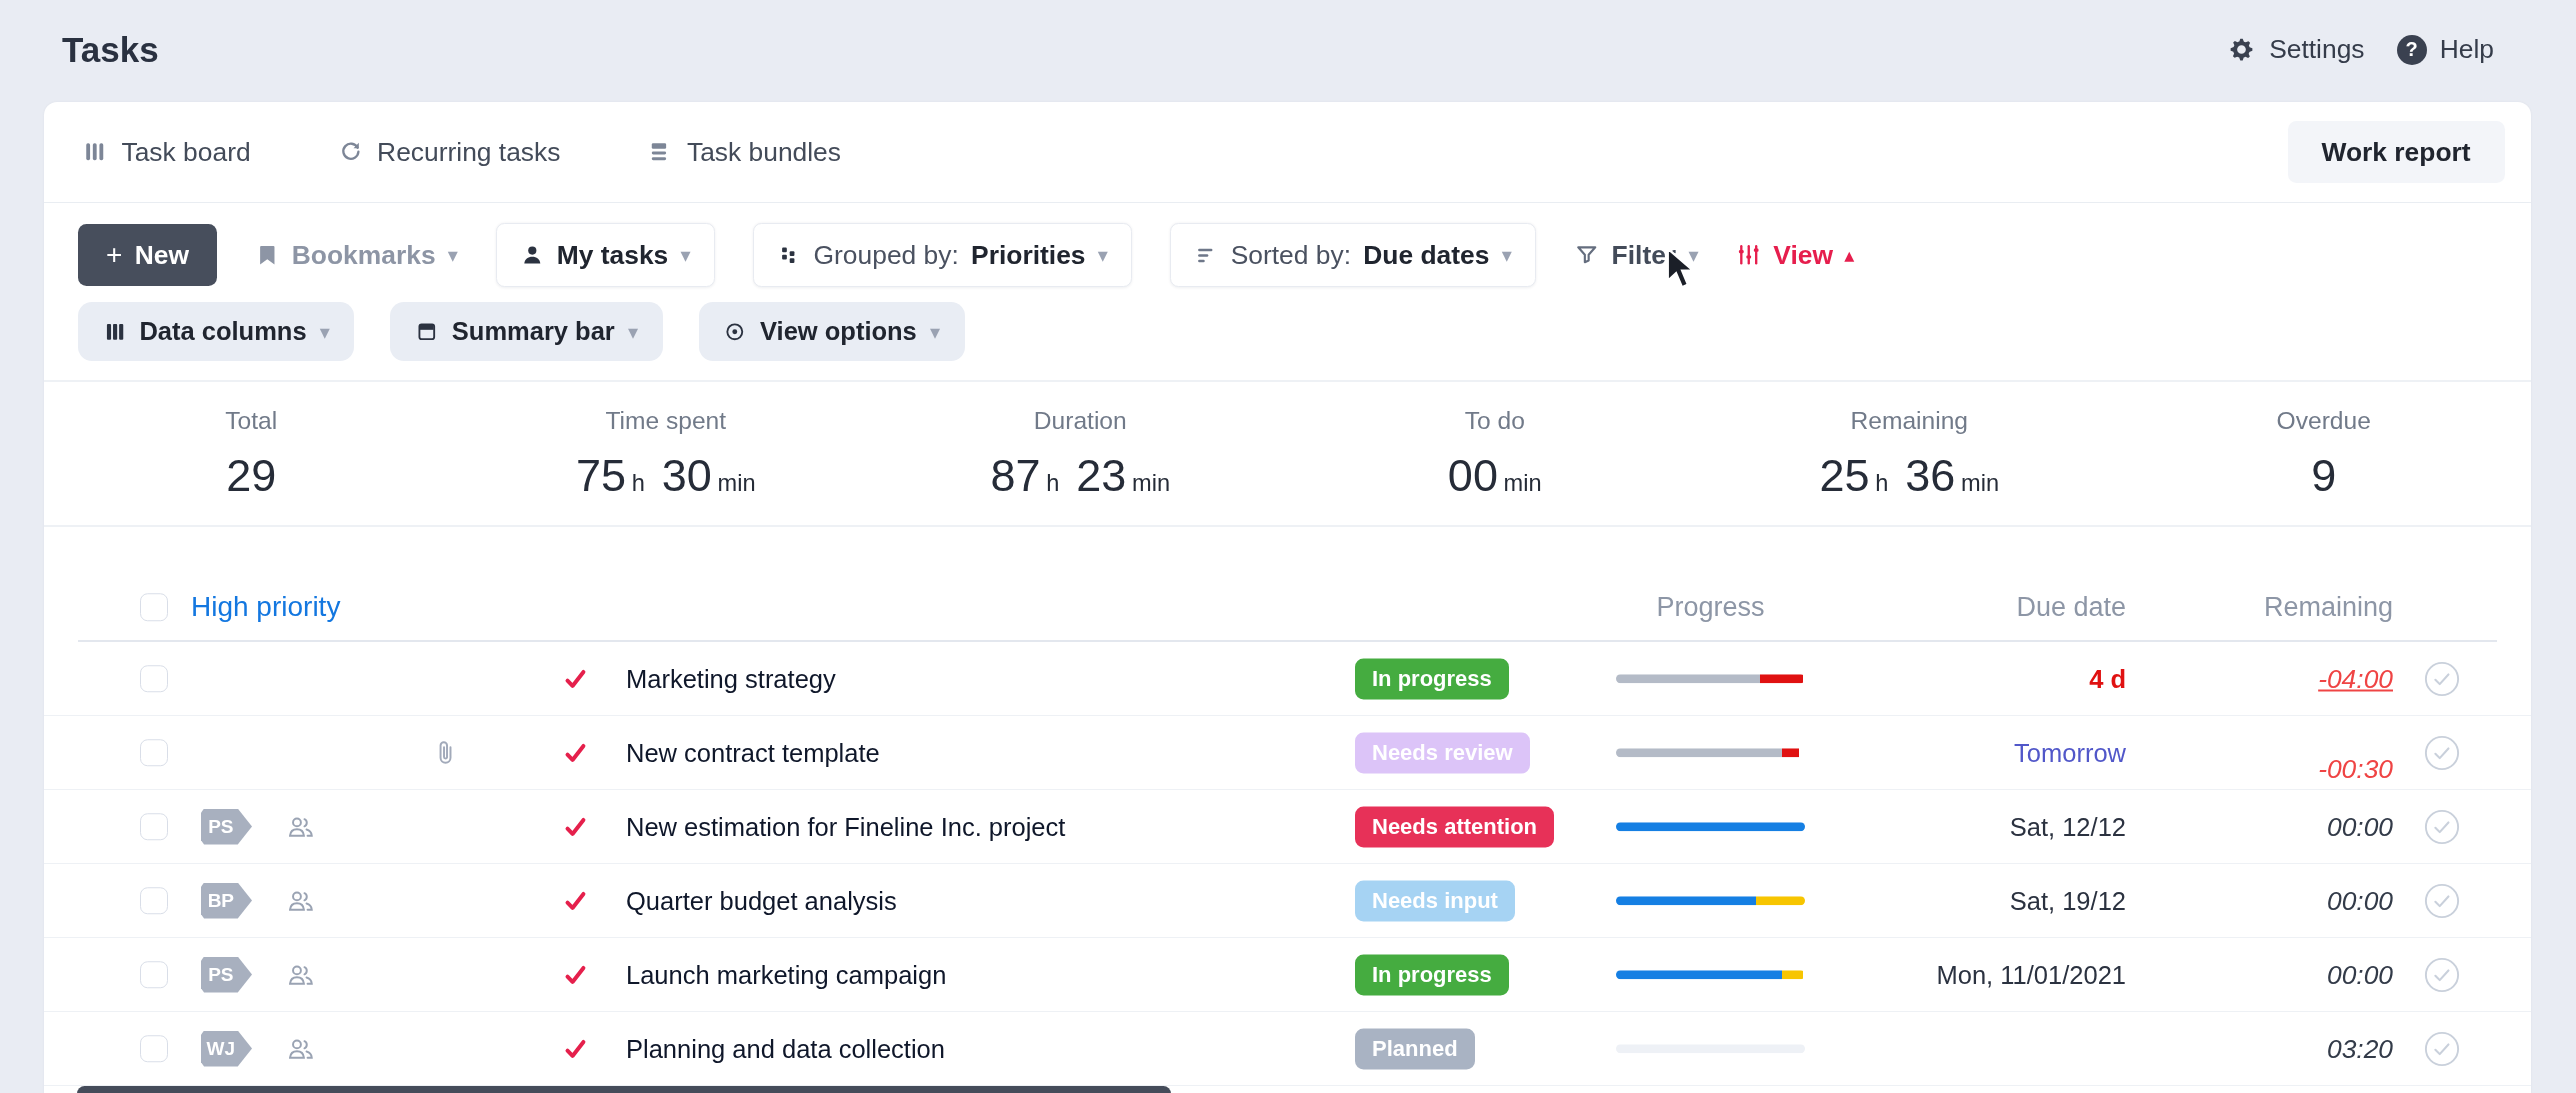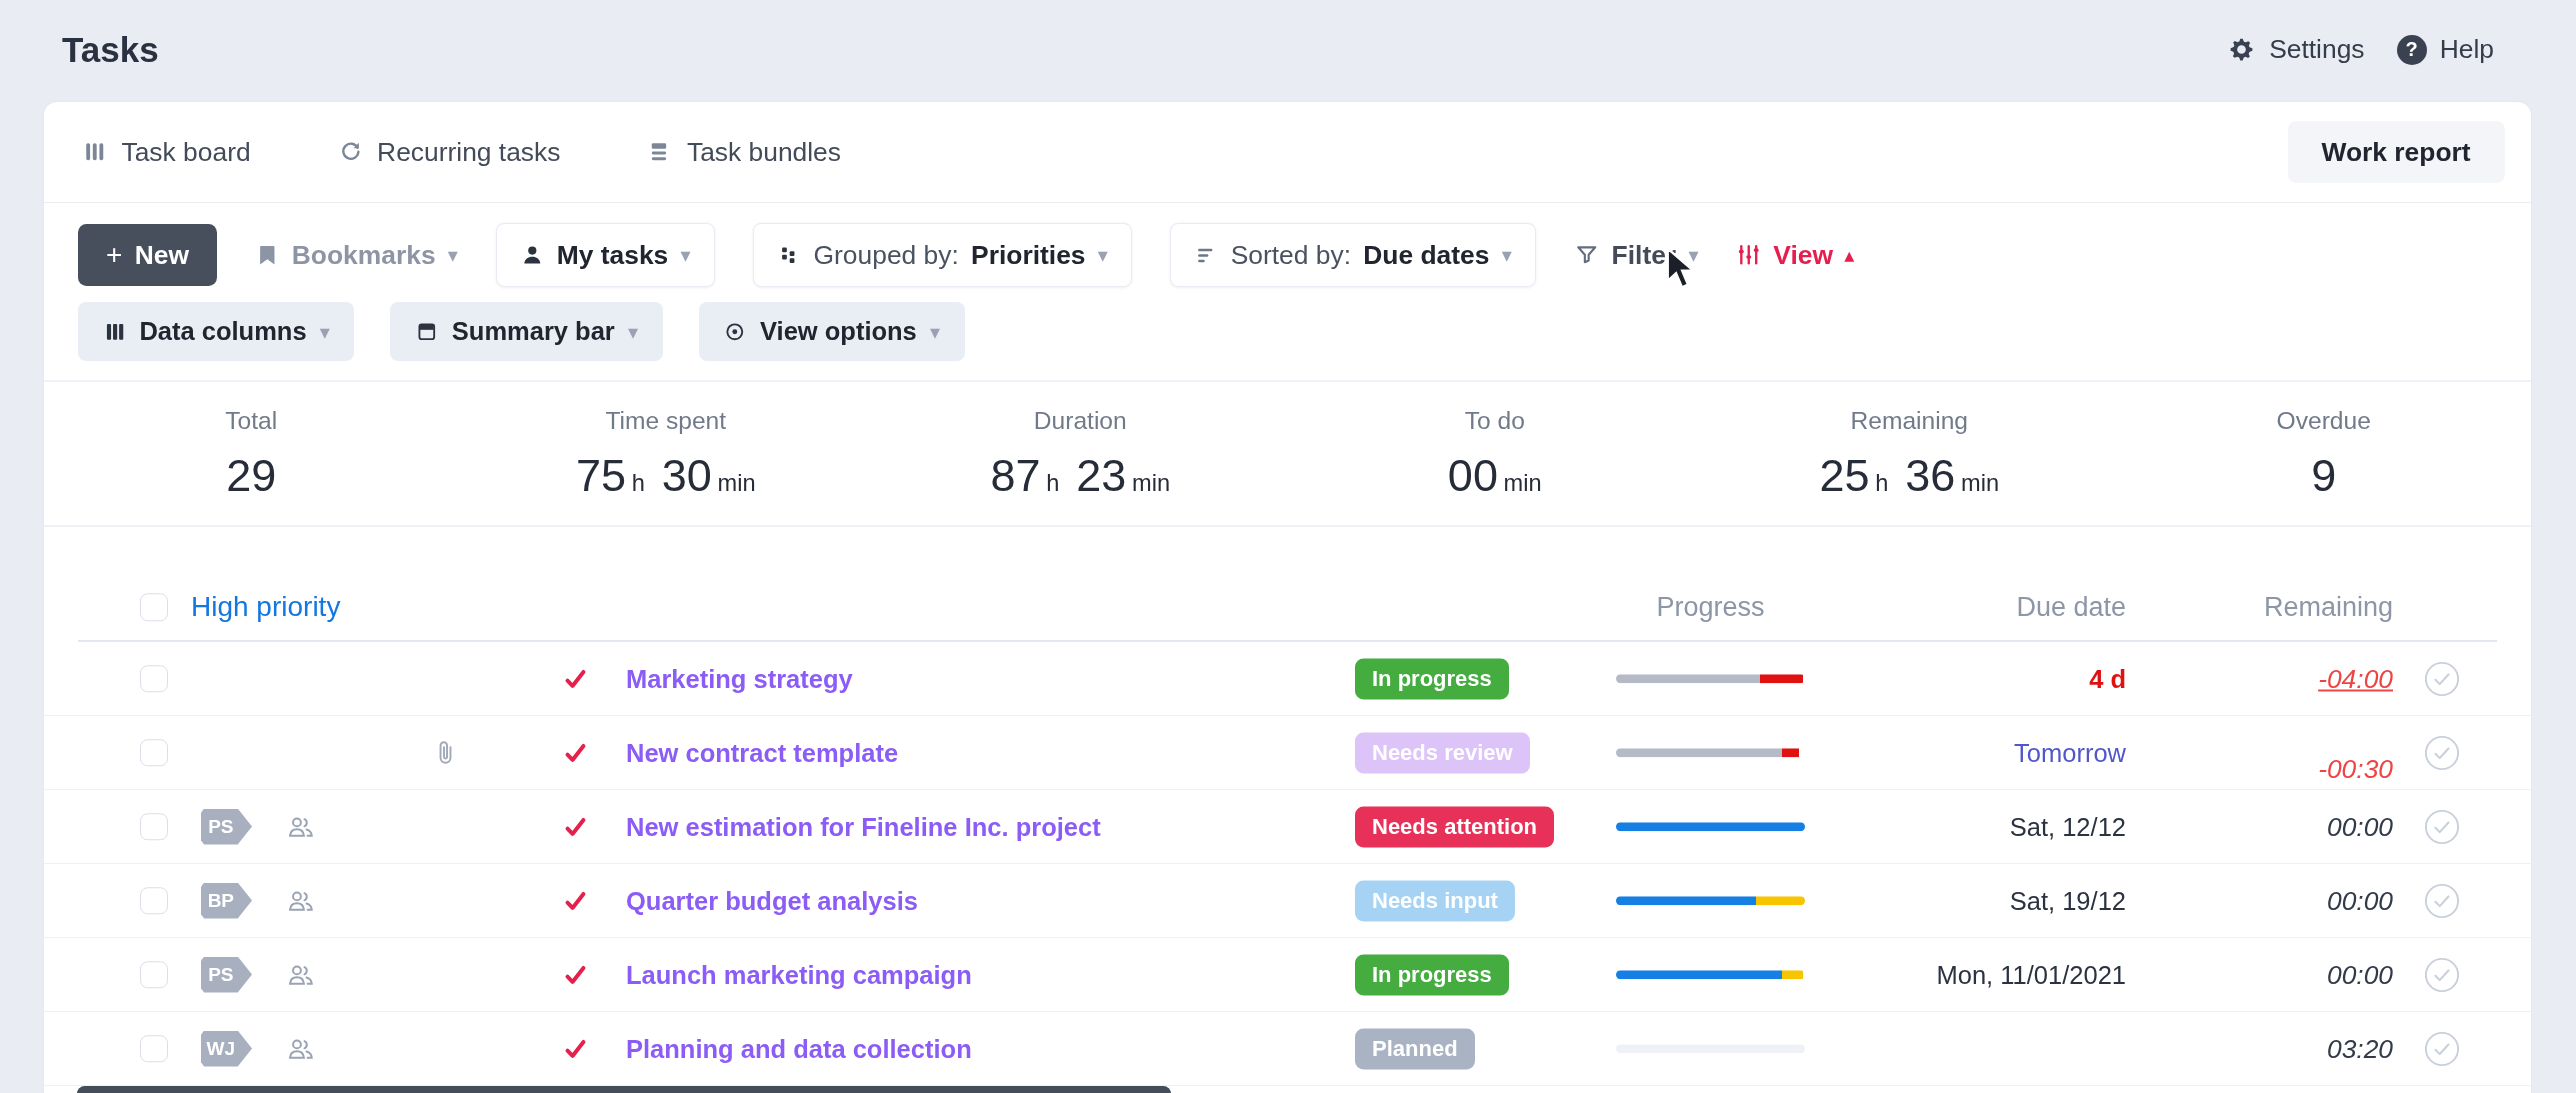--- a/index.html
+++ b/index.html
@@ -38,21 +38,21 @@
   .caret.red{color:#e61e4d;}
   
   .search{position:absolute;right:38px;top:121px;width:416px;height:64px;border:0.9px solid #e6e9f0;
           border-radius:8.5px;overflow:hidden;display:flex;background:#fff;}
   .search-iconbox{width:70px;background:#edf1f8;display:flex;align-items:center;justify-content:center;cursor:pointer;}
   .search input{flex:1;border:none;outline:none;font-size:26.4px;color:#2a3140;padding:0 21px;
                 font-family:"Liberation Sans","DejaVu Sans",sans-serif;}
   .search input::placeholder{color:#9aa3b3;}
   
   .toolbar2{position:absolute;left:34px;top:200px;height:59px;display:flex;gap:36px;}
-  .btn-soft{height:59px;padding:0 24.6px;background:#e9edf4;border-radius:8px;display:flex;align-items:center;
+  .btn-soft{height:59px;padding:0 24.6px;background:#e9edf4;border-radius:14px;display:flex;align-items:center;
             gap:13.2px;font-size:25.5px;font-weight:700;color:#20252f;cursor:pointer;}
   .hline{position:absolute;left:0;right:0;height:1.9px;background:#eef1f5;}
   
   .summary{position:absolute;left:0;right:0;top:280px;height:144px;display:flex;}
   .stat{flex:1;display:flex;flex-direction:column;align-items:center;justify-content:center;gap:15px;}
   .stat-label{font-size:24.6px;font-weight:500;color:#717a89;}
   .stat-value{font-size:45px;font-weight:500;color:#262c38;display:flex;align-items:baseline;}
   .stat-value .u{font-size:23.6px;font-weight:400;margin-left:5.7px;}
   .stat-value .gap{width:17px;}
   
@@ -70,21 +70,21 @@
   .rows{position:absolute;left:0;right:0;top:540px;}
   .trow{position:relative;height:73px;border-bottom:0.9px solid #eef1f5;}
   .trow > *{position:absolute;top:50%;transform:translateY(-50%);}
   .trow .cbx{left:96px;}
   .avatar{left:157px;width:51px;height:36px;background:#a8b0bf;color:#fff;font-size:19px;font-weight:700;
           display:flex;align-items:center;justify-content:center;padding-right:11.3px;box-sizing:border-box;
           clip-path:polygon(6% 0,72% 0,100% 50%,72% 100%,6% 100%,0 88%,0 12%);}
   .assignees{left:242px;}
   .attachment{left:389px;}
   .prio{left:518px;}
-  .tname{left:582px;font-size:25.5px;font-weight:700;color:#8b5cf6;}
+  .tname{left:582px;font-size:25.5px;font-weight:400;color:#0f172a;}
   .badge{left:1311px;height:41px;padding:0 17px;border-radius:8.5px;display:flex;align-items:center;
          font-size:22px;font-weight:700;white-space:nowrap;}
   .pbar{left:1572px;width:189px;height:9.4px;border-radius:4.7px;overflow:hidden;display:flex;}
   .pbar div{height:100%;}
   .due{left:1748px;width:334px;text-align:right;font-size:25.5px;font-weight:500;color:#2b3240;}
   .rem{left:2154px;width:195px;text-align:right;font-size:26.4px;font-weight:500;font-style:italic;color:#333b49;}
   .complete{left:2380px;cursor:pointer;}
   .peek{position:absolute;left:33px;top:984px;width:1094px;height:13.2px;background:#454c5a;border-radius:7.6px 7.6px 0 0;}
   .cursor{position:absolute;left:1664px;top:247px;z-index:9;}
   svg{display:block;}

